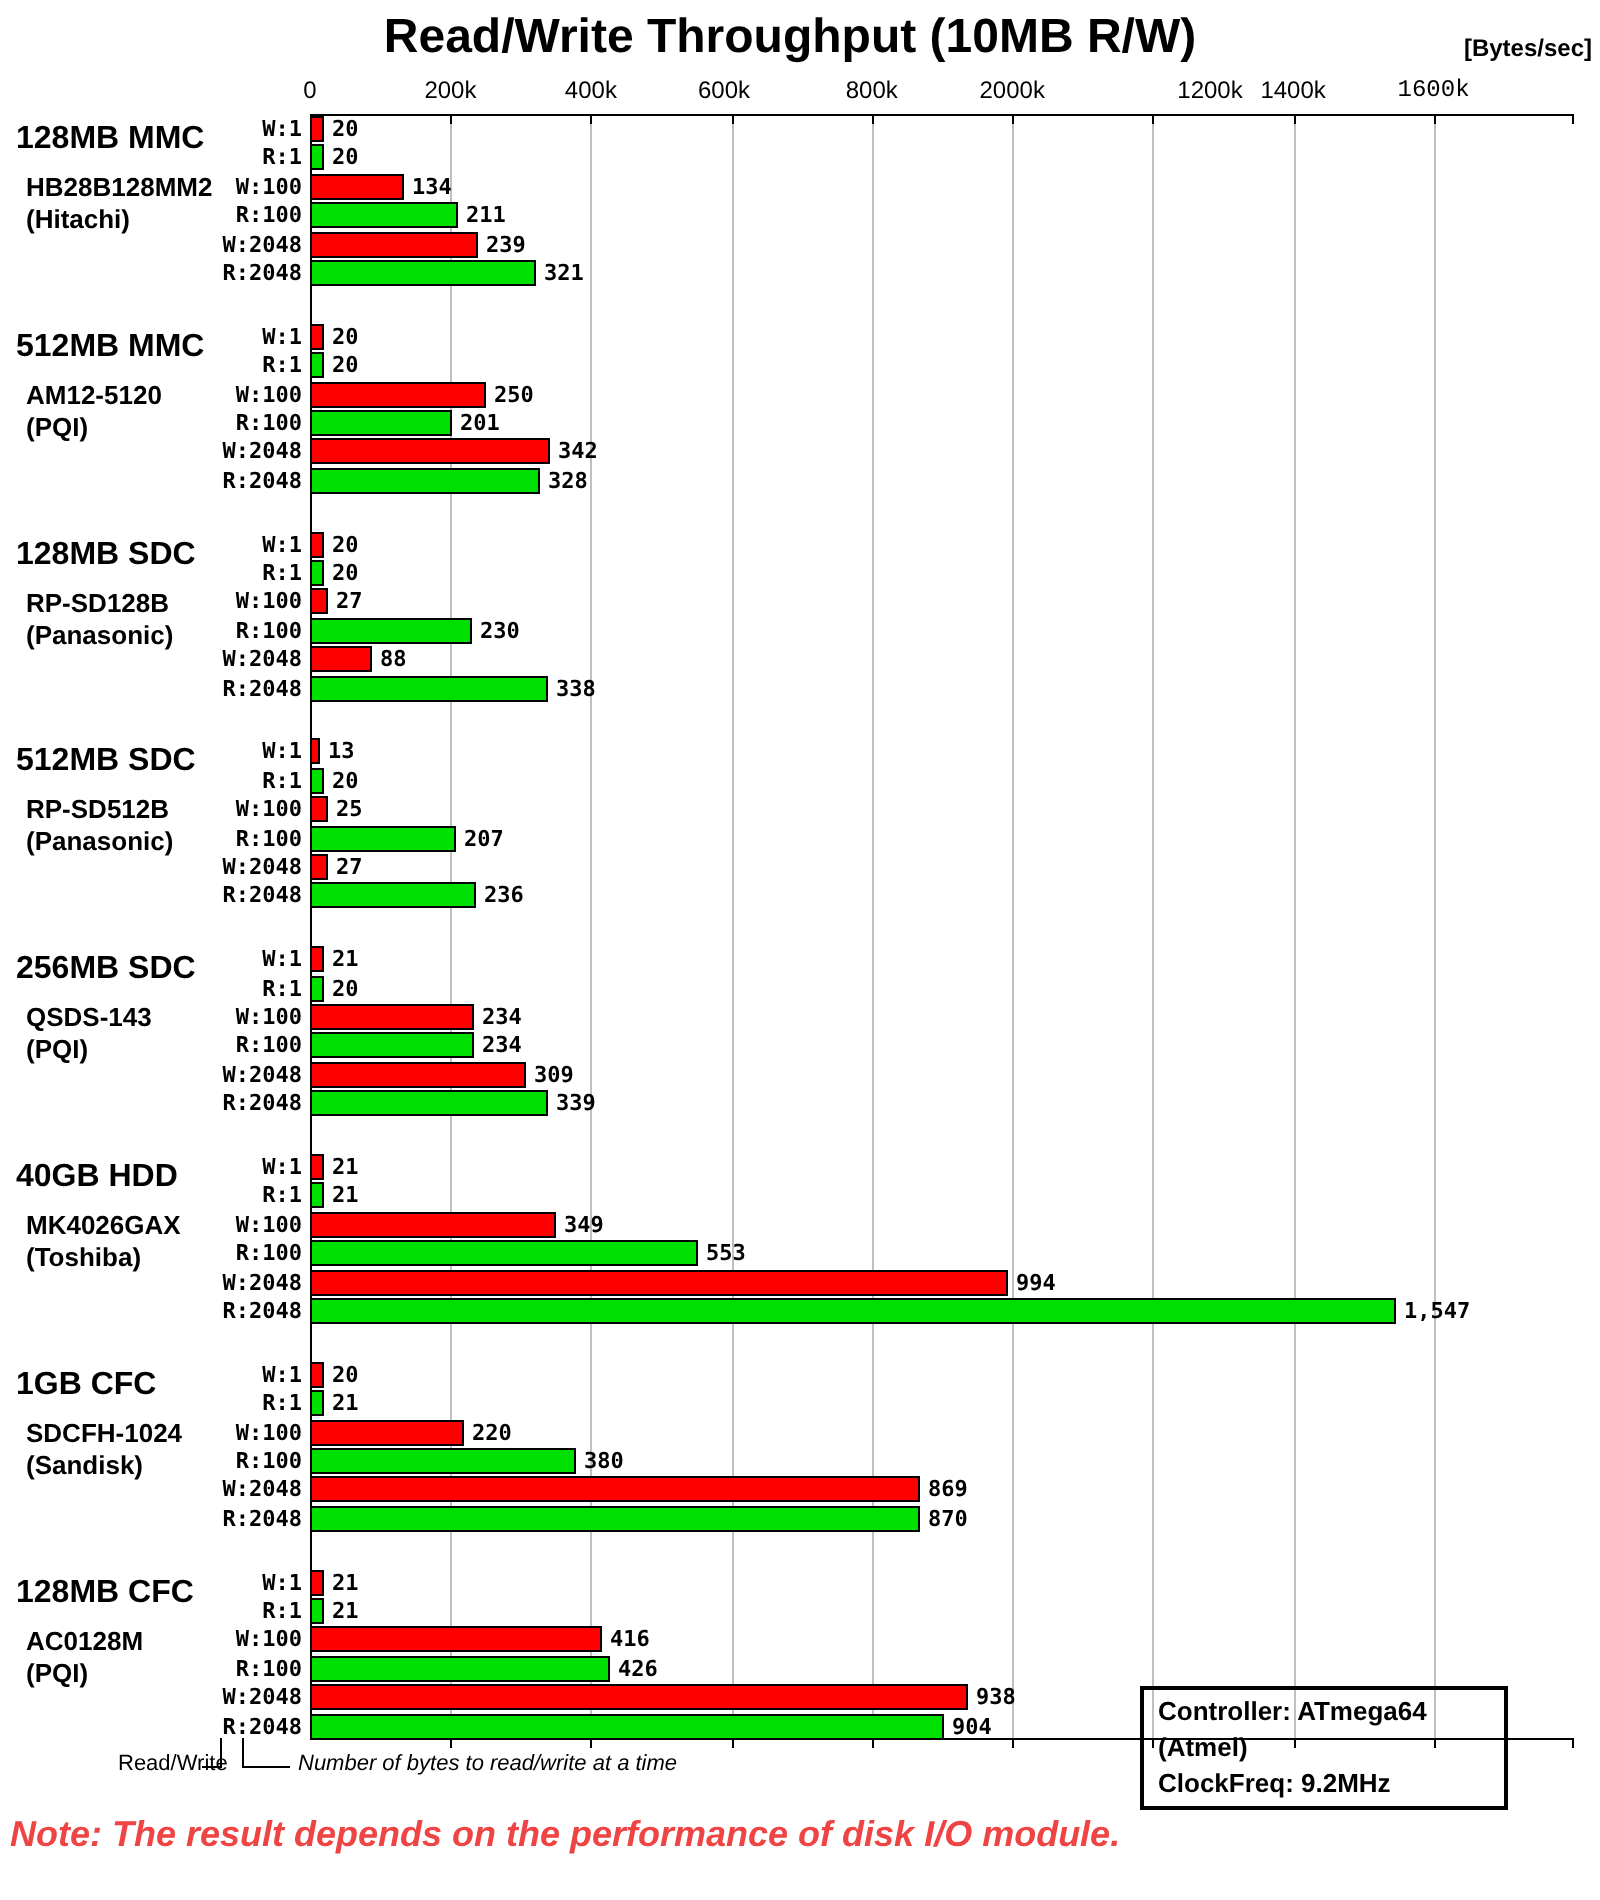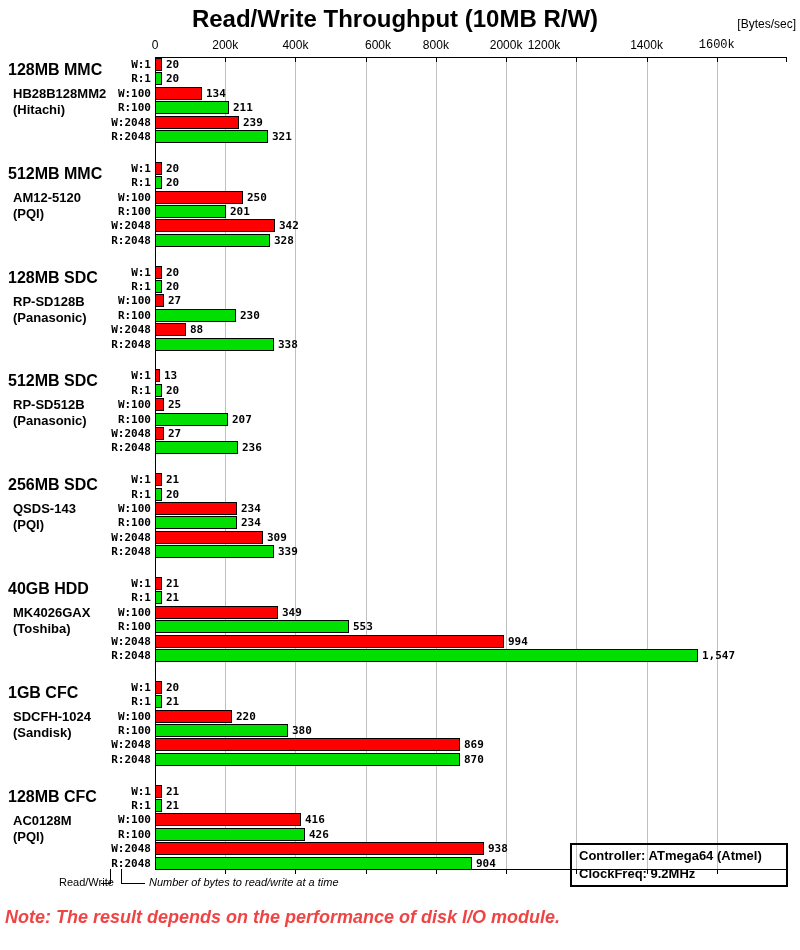--- a/index.html
+++ b/index.html
@@ -1,20 +1,20 @@
 <!DOCTYPE html>
 <html><head>
 <meta charset="utf-8">
 <style>
   html,body{margin:0;padding:0;background:#fff;}
   .canvas{position:relative;width:800px;height:950px;background:#ffffff;
           font-family:"Liberation Sans",sans-serif;color:#000;overflow:hidden;}
   .title{position:absolute;left:0;top:5px;width:790px;text-align:center;
          font-size:24px;font-weight:bold;}
-  .unit{position:absolute;right:4px;top:17px;font-size:12px;font-weight:normal;padding-left:40px;}
+  .unit{position:absolute;right:4px;top:17px;font-size:12px;font-weight:bold;padding-left:40px;}
   .xlab{position:absolute;top:38px;transform:translateX(-50%);font-size:12px;white-space:nowrap;}
   .chart{position:absolute;left:0;top:57px;width:800px;height:830px;}
   .axis-top{position:absolute;left:155px;top:0;width:632px;height:0;border-top:1px solid #000;}
   .axis-bottom{position:absolute;left:155px;top:812px;width:632px;height:0;border-top:1px solid #000;}
   .yaxis{position:absolute;left:155px;top:0;width:1px;height:812px;background:#000;}
   .gridline{position:absolute;top:0;width:1px;height:812px;background:#c0c0c0;}
   .tick{position:absolute;width:1px;height:4px;background:#000;}
   .groups{position:absolute;left:0;top:1px;width:800px;}
   .group{position:relative;height:103.8px;}
   .gname{position:absolute;left:8px;top:3px;font-size:16px;font-weight:bold;white-space:nowrap;}
@@ -25,40 +25,40 @@
           font-family:"DejaVu Sans Mono",monospace;font-size:11px;font-weight:bold;line-height:13px;}
   .bar{flex:none;height:13px;box-sizing:border-box;border:1px solid #000;}
   .val{font-family:"DejaVu Sans Mono",monospace;font-size:11px;font-weight:bold;
        line-height:13px;margin-left:4px;white-space:nowrap;}
   .legend-rw{position:absolute;left:42px;top:876px;font-size:11px;margin-left:17px;}
   .bracket-rw{position:absolute;left:101px;top:869px;width:9px;height:14px;
               border-right:1px solid #000;border-bottom:1px solid #000;}
   .bracket-bytes{position:absolute;left:121px;top:869px;width:23px;height:14px;
               border-left:1px solid #000;border-bottom:1px solid #000;}
   .legend-bytes{position:absolute;left:149px;top:876px;font-size:11px;font-style:italic;}
-  .infobox{position:absolute;left:570px;top:843px;width:218px;box-sizing:border-box;
+  .infobox{position:absolute;left:570px;top:843px;width:184px;box-sizing:border-box;
            border:2px solid #000;padding:2px 7px;font-size:13px;font-weight:bold;line-height:18px;}
   .note{position:absolute;left:5px;top:907px;font-size:18px;font-style:italic;
         font-weight:bold;color:#ef4444;white-space:nowrap;}
 </style>
 </head>
 <body>
 
 <div class="canvas">
   <div class="title">Read/Write Throughput (10MB R/W)</div>
   <div class="unit">[Bytes/sec]</div>
 
   <div id="xlabels">
       <div class="xlab" style="left: 155px;">0</div>
       <div class="xlab" style="left: 225.222px;">200k</div>
       <div class="xlab" style="left: 295.444px;">400k</div>
-      <div class="xlab" style="left: 378px;">600k</div>
+      <div class="xlab" style="left: 362px;">600k</div>
       <div class="xlab" style="left: 435.889px;">800k</div>
       <div class="xlab" style="left: 506.111px;">2000k</div>
-      <div class="xlab" style="left: 544px;">1200k</div>
+      <div class="xlab" style="left: 605px;">1200k</div>
       <div class="xlab" style="left: 646.556px;">1400k</div>
       <div class="xlab" style="left: 716.778px; font-family: Liberation Mono, monospace;">1600k</div>
     </div>
 
   <div class="chart">
     <div id="grids">
         <div class="gridline" style="left: 225.222px; background: rgb(192, 192, 192);"></div>
         <div class="gridline" style="left: 295.444px; background: rgb(192, 192, 192);"></div>
         <div class="gridline" style="left: 365.667px; background: rgb(192, 192, 192);"></div>
         <div class="gridline" style="left: 435.889px; background: rgb(192, 192, 192);"></div>

